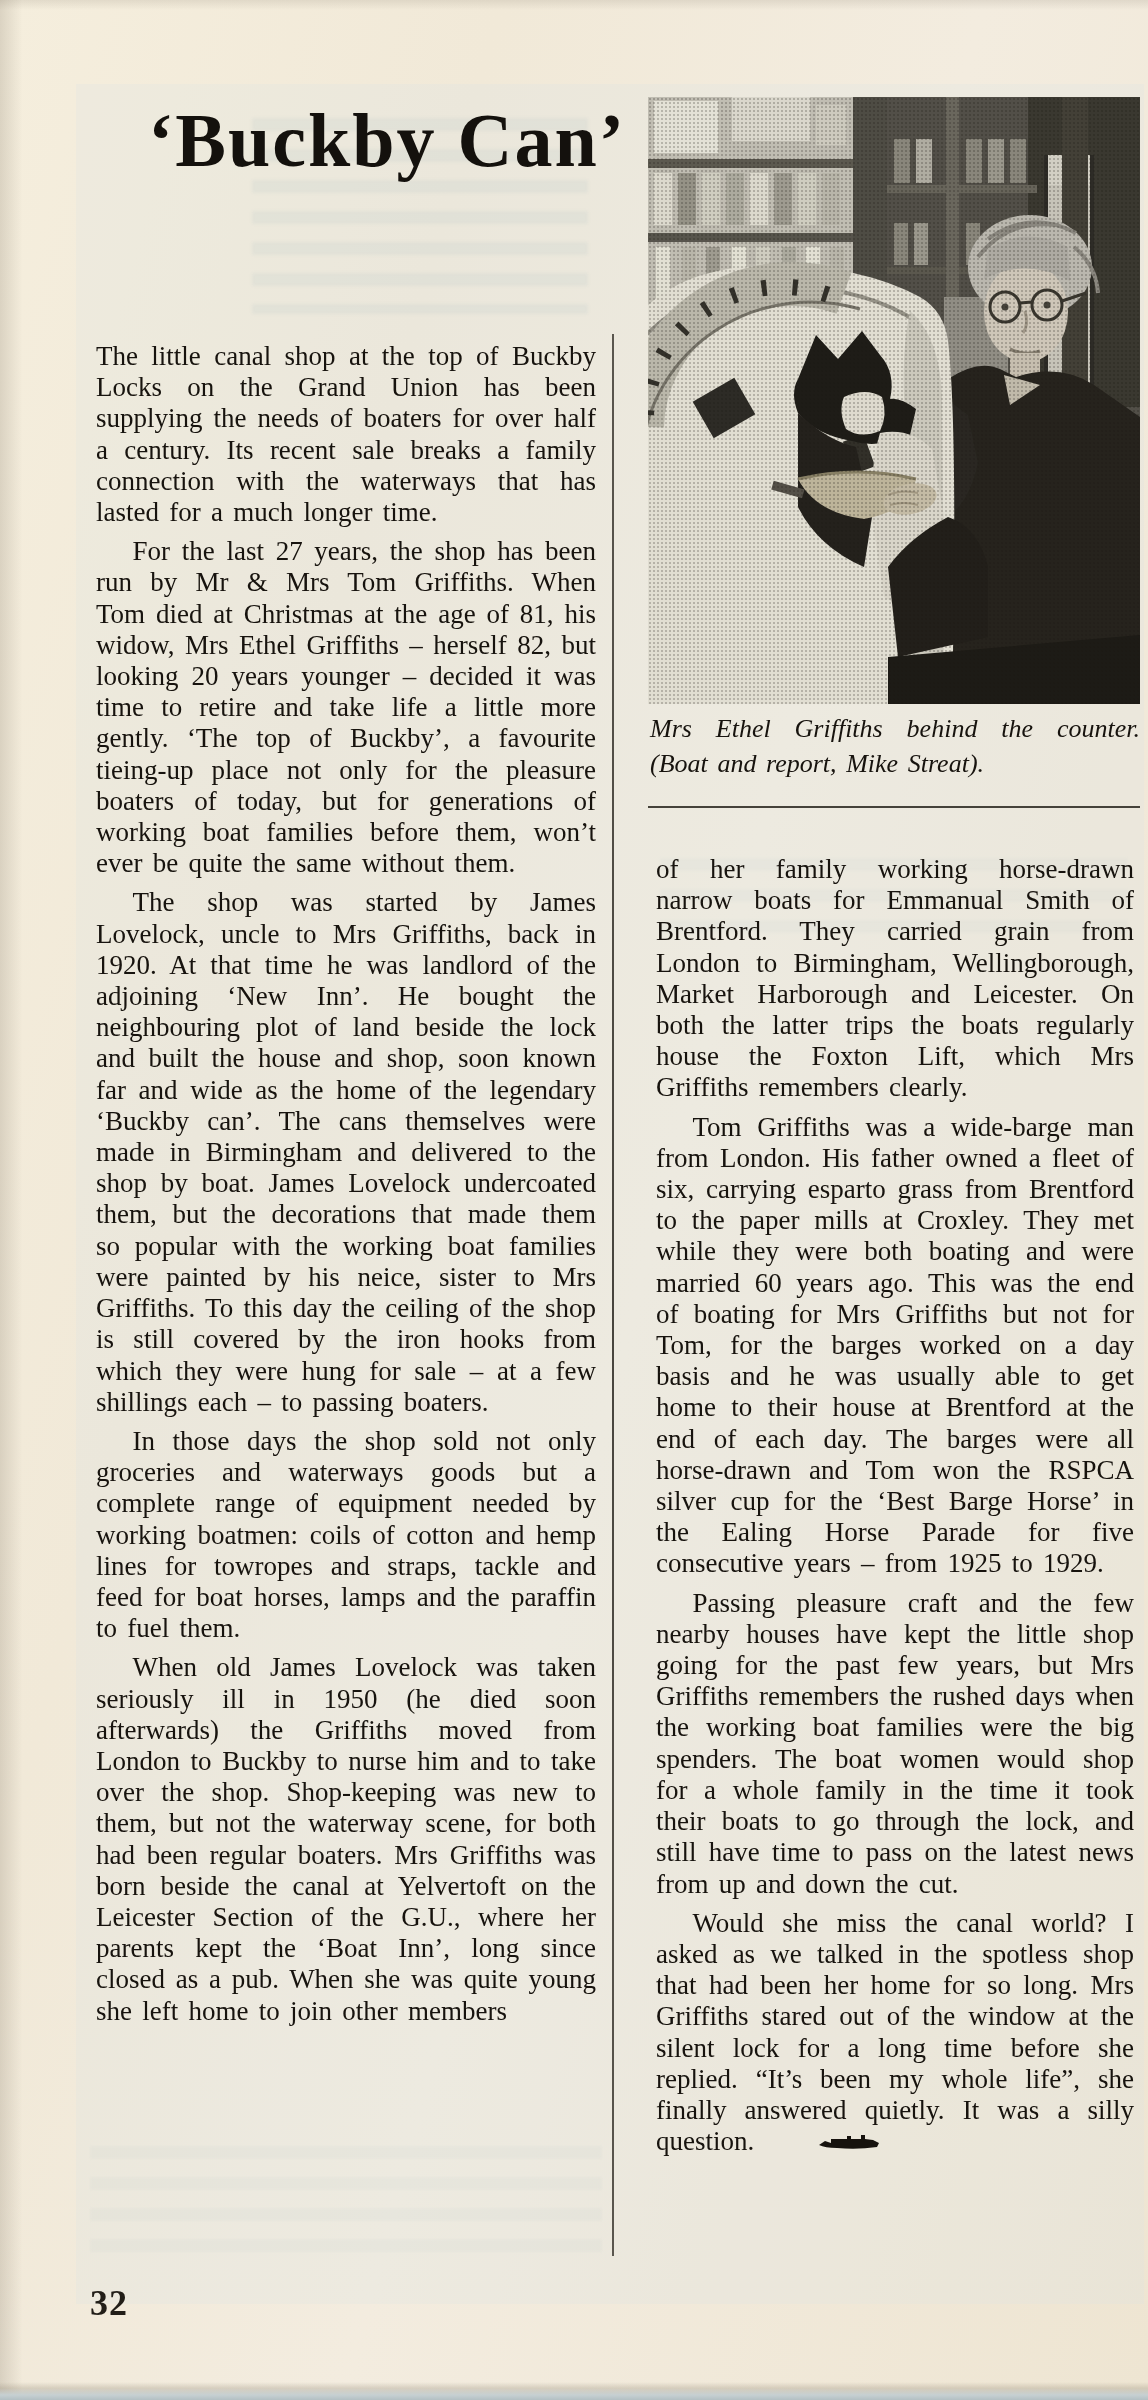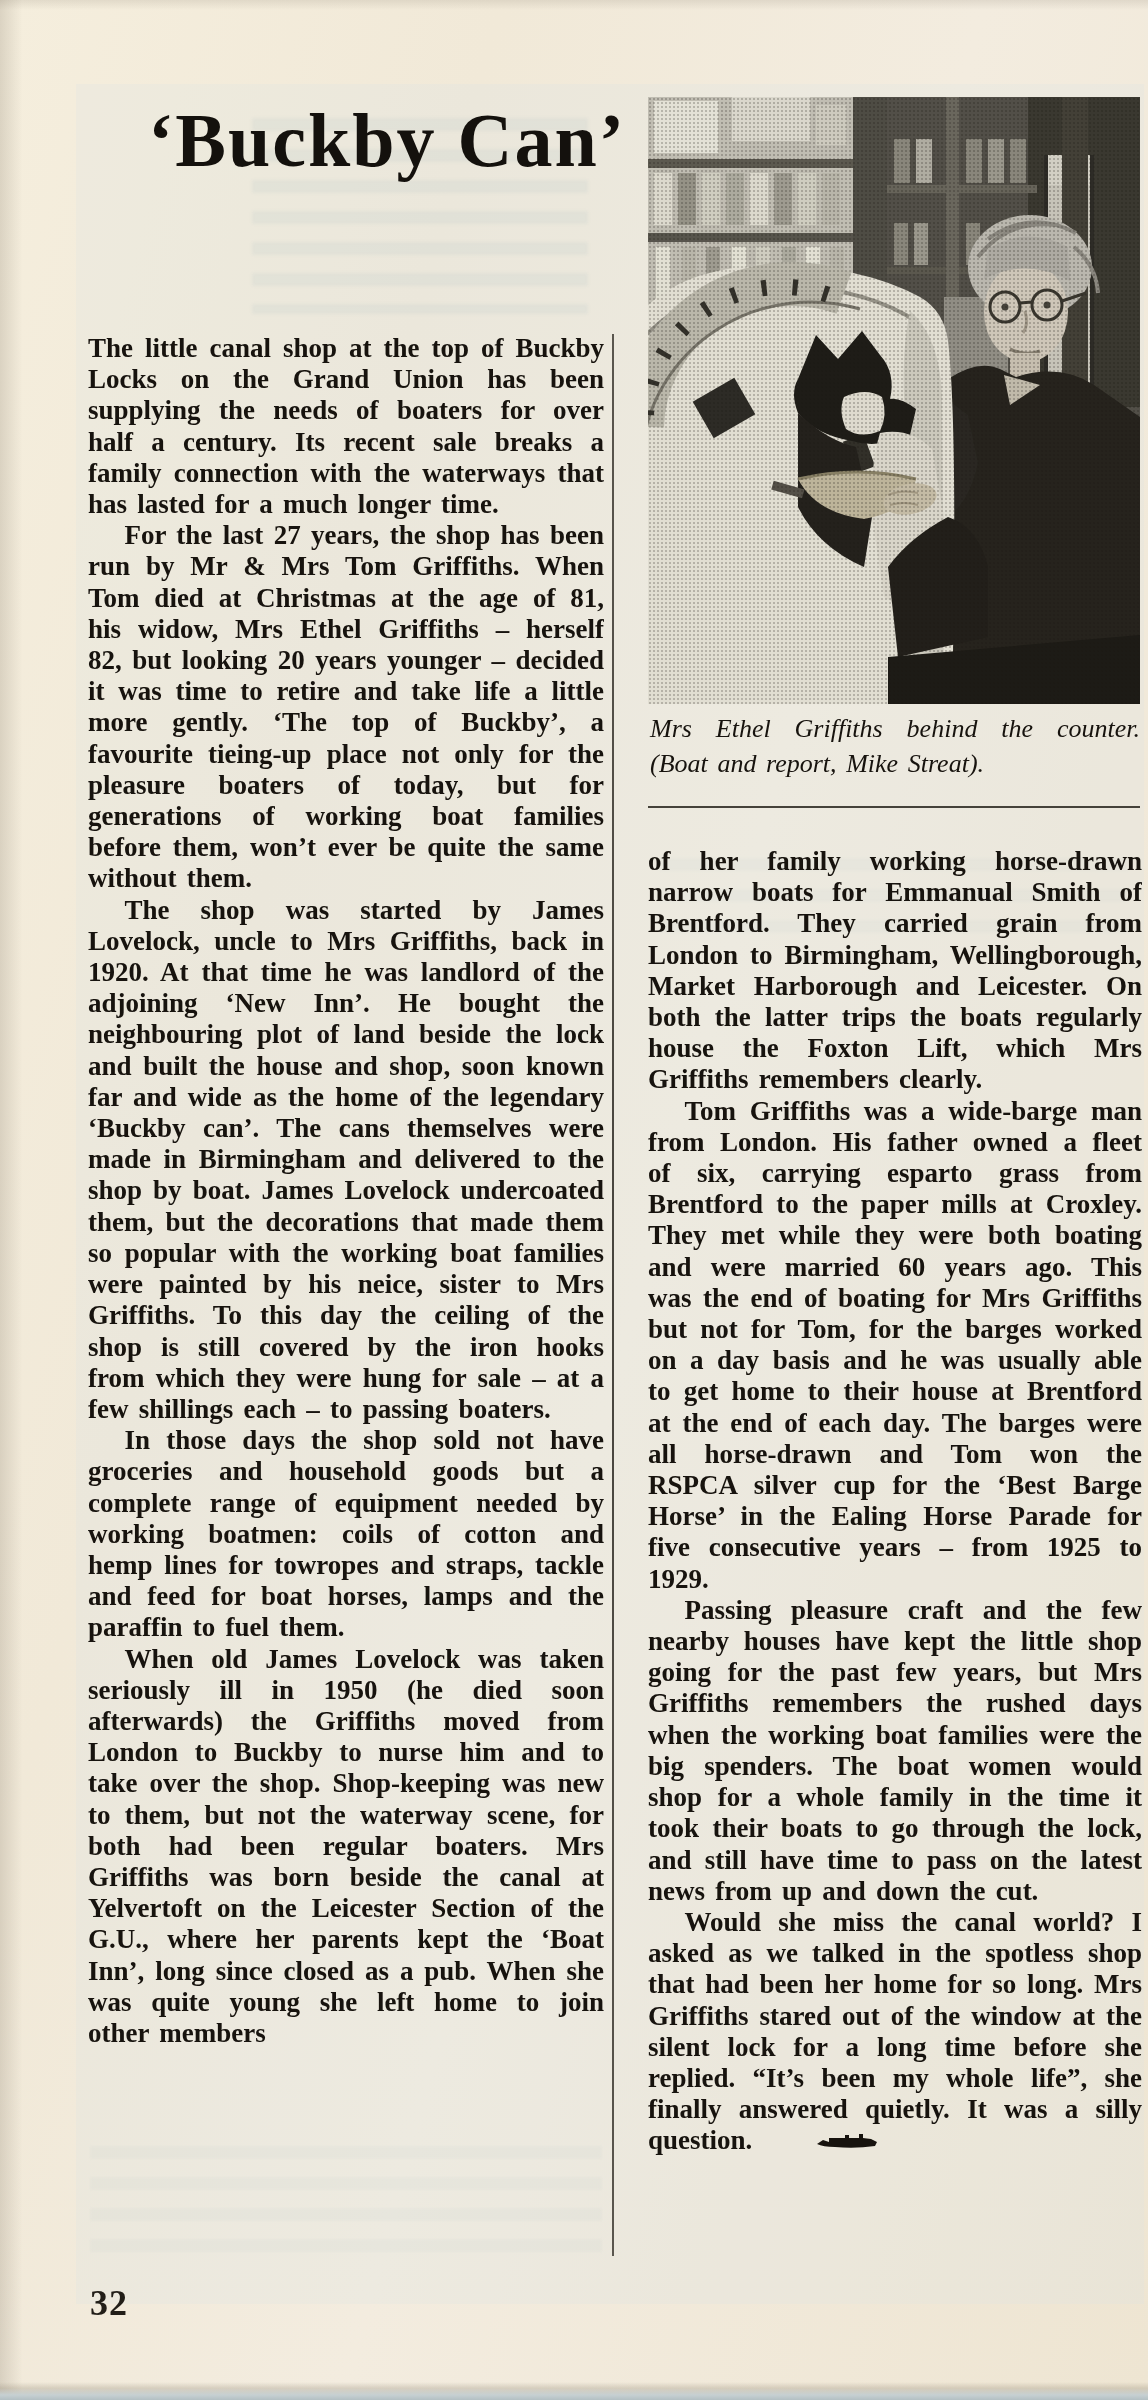--- a/index.html
+++ b/index.html
@@ -24,21 +24,21 @@
   .ghost1{left:252px;top:118px;width:336px;height:196px;opacity:.55;}
   .ghost2{left:660px;top:858px;width:468px;height:92px;opacity:.30;}
   .ghost3{left:90px;top:2146px;width:512px;height:112px;opacity:.32;}
 
   .title{position:absolute;left:86px;top:88px;width:540px;margin:0;
     font-weight:700;font-size:76px;line-height:104px;letter-spacing:2px;color:#14110d;text-align:right;}
   .title span{display:block;}
 
   .col{position:absolute;text-align:justify;font-size:27px;line-height:31.2px;
     word-spacing:.13em;}
-  .col p{margin:0;text-indent:1.35em;font-weight:bold;}
+  .col p{margin:8px;text-indent:1.35em;}
   .col p.first{text-indent:0;}
   .col-left{left:88px;top:333px;width:516px;height:1932px;overflow:hidden;}
   .col-right{left:648px;top:846px;width:494px;height:1460px;overflow:hidden;}
   .col-rule{position:absolute;left:612px;top:334px;width:2px;height:1922px;
     background:linear-gradient(to bottom,#5a564e,#47443d 50%,#5a564e);}
 
   .figure{position:absolute;left:648px;top:97px;width:492px;height:607px;margin:0;}
   .photo{position:relative;width:492px;height:607px;overflow:hidden;background:#c6c3b8;}
   .photo:after{content:'';position:absolute;left:0;top:0;right:0;bottom:0;
     background-image:radial-gradient(rgba(25,22,17,.22) 1px,rgba(0,0,0,0) 1.45px);
@@ -65,21 +65,21 @@
   <div class="ghost ghost3"></div>
 
   <h1 class="title">
     <span>‘Buckby Can’</span>
   </h1>
 
   <div class="col col-left">
     <p class="first">The little canal shop at the top of Buckby Locks on the Grand Union has been supplying the needs of boaters for over half a century. Its recent sale breaks a family connection with the waterways that has lasted for a much longer time.</p>
     <p>For the last 27 years, the shop has been run by Mr &amp; Mrs Tom Griffiths. When Tom died at Christmas at the age of 81, his widow, Mrs Ethel Griffiths – herself 82, but looking 20 years younger – decided it was time to retire and take life a little more gently. ‘The top of Buckby’, a favourite tieing-up place not only for the pleasure boaters of today, but for generations of working boat families before them, won’t ever be quite the same without them.</p>
     <p>The shop was started by James Lovelock, uncle to Mrs Griffiths, back in 1920. At that time he was landlord of the adjoining ‘New Inn’. He bought the neighbouring plot of land beside the lock and built the house and shop, soon known far and wide as the home of the legendary ‘Buckby can’. The cans themselves were made in Birmingham and delivered to the shop by boat. James Lovelock undercoated them, but the decorations that made them so popular with the working boat families were painted by his neice, sister to Mrs Griffiths. To this day the ceiling of the shop is still covered by the iron hooks from which they were hung for sale – at a few shillings each – to passing boaters.</p>
-    <p>In those days the shop sold not have groceries and household goods but a complete range of equipment needed by working boatmen: coils of cotton and hemp lines for towropes and straps, tackle and feed for boat horses, lamps and the paraffin to fuel them.</p>
+    <p>In those days the shop sold not only groceries and waterways goods but a complete range of equipment needed by working boatmen: coils of cotton and hemp lines for towropes and straps, tackle and feed for boat horses, lamps and the paraffin to fuel them.</p>
     <p>When old James Lovelock was taken seriously ill in 1950 (he died soon afterwards) the Griffiths moved from London to Buckby to nurse him and to take over the shop. Shop-keeping was new to them, but not the waterway scene, for both had been regular boaters. Mrs Griffiths was born beside the canal at Yelvertoft on the Leicester Section of the G.U., where her parents kept the ‘Boat Inn’, long since closed as a pub. When she was quite young she left home to join other members</p>
   </div>
 
   <div class="col-rule"></div>
 
   <figure class="figure">
     <div class="photo">
       <svg width="492" height="607" viewBox="0 0 492 607" xmlns="http://www.w3.org/2000/svg">
         <rect width="492" height="607" fill="#c6c3b8"></rect>
         <rect x="239" y="0" width="253" height="430" fill="#55524a"></rect>

